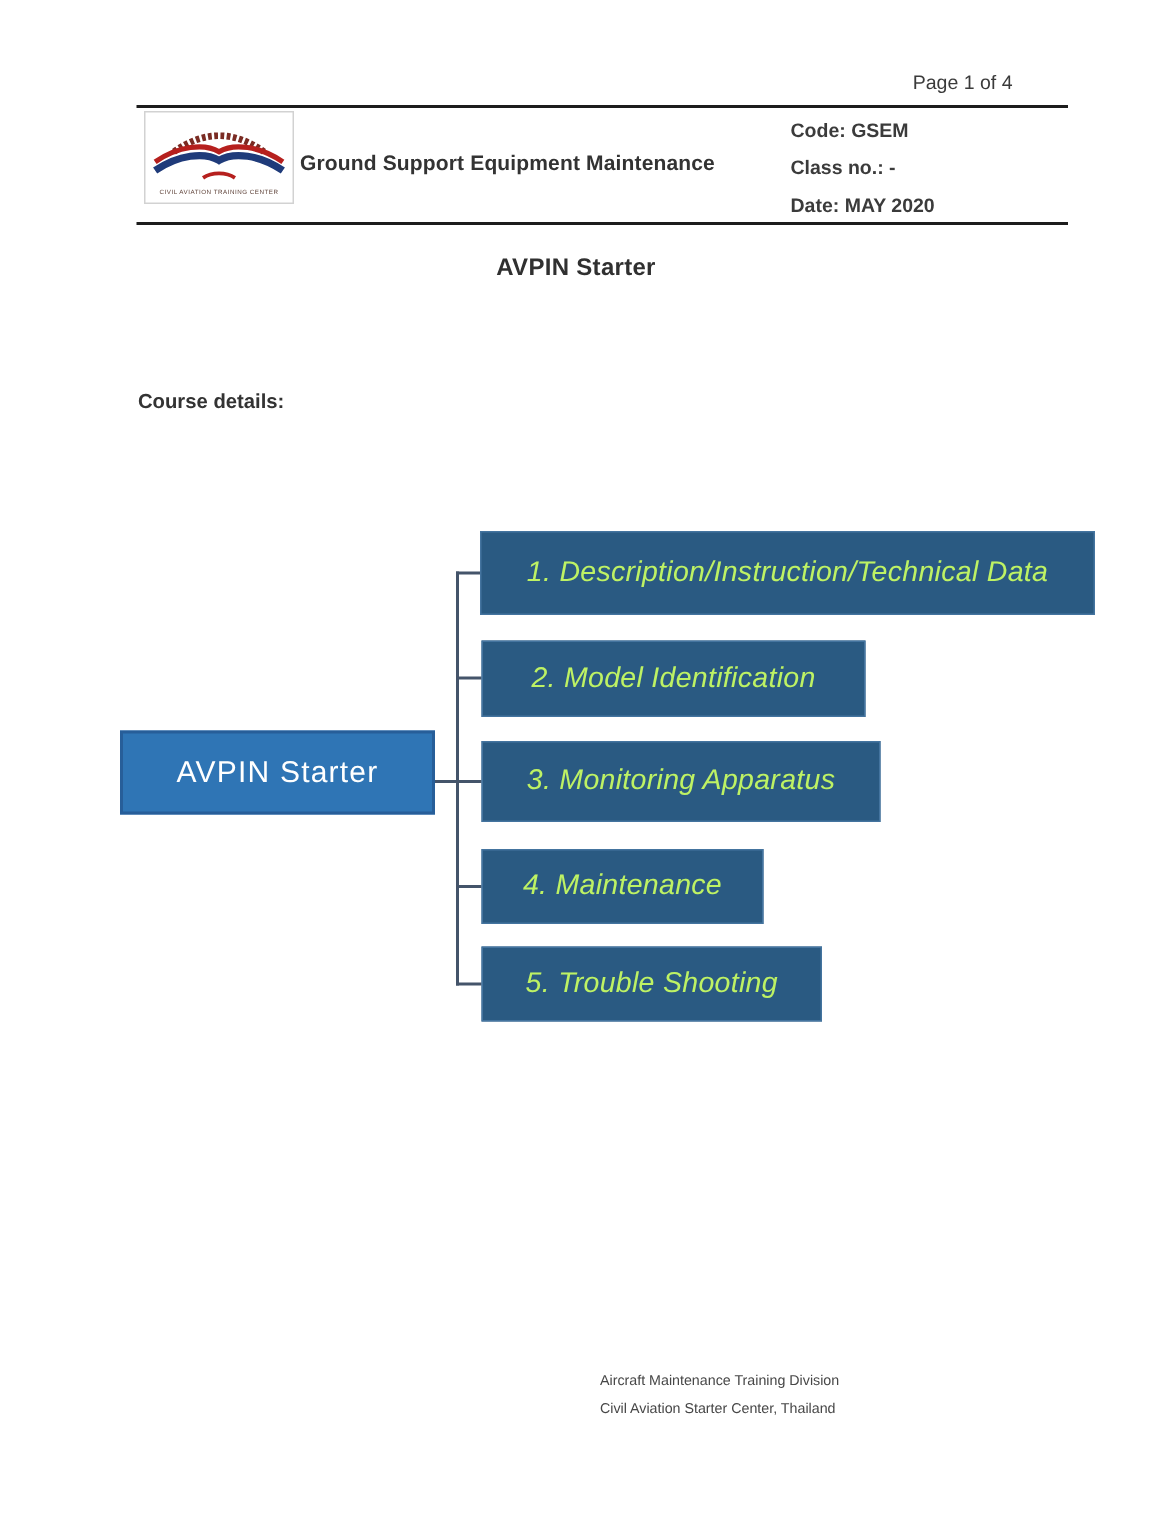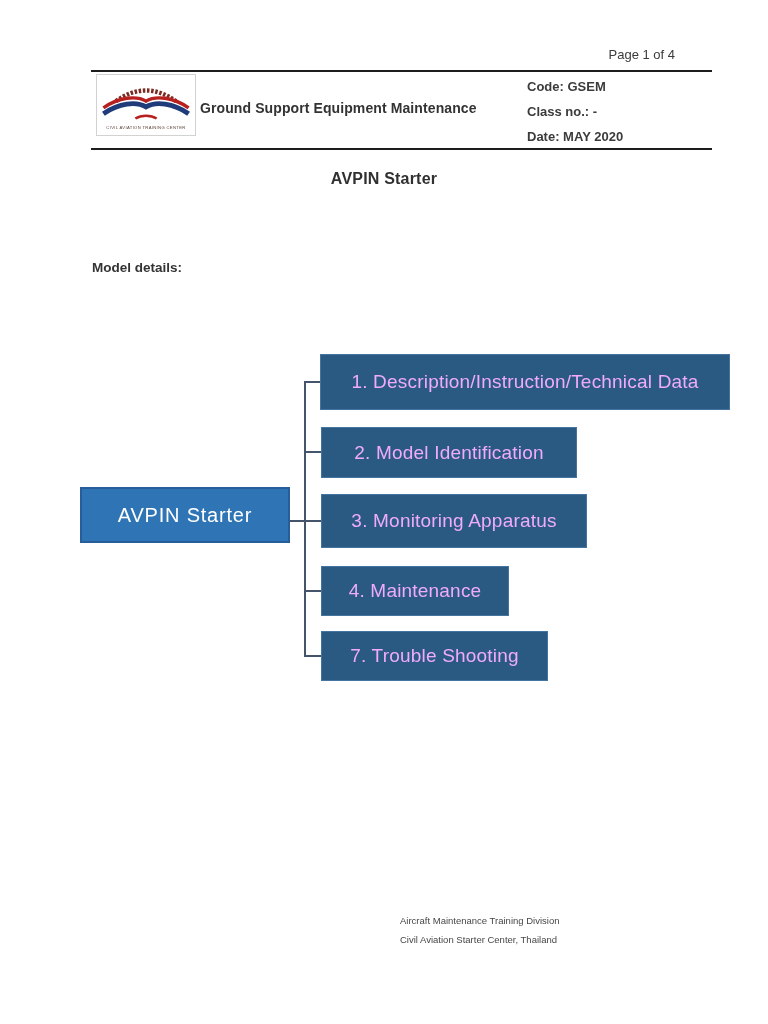--- a/index.html
+++ b/index.html
@@ -36,21 +36,21 @@
   .conn-root{left:290px;top:520px;width:31px;height:2px;}
   .root-box{
     position:absolute;left:80px;top:487px;width:210px;height:56px;box-sizing:border-box;
     background:#2f75b5;border:2px solid #275e99;
     display:flex;align-items:center;justify-content:center;
     color:#ffffff;font-size:20px;letter-spacing:0.8px;
   }
   .topic-box{
     position:absolute;box-sizing:border-box;background:#2a5a82;border:1px solid #44749f;
     display:flex;align-items:center;justify-content:center;
-    color:#f0abfc;font-size:19px;letter-spacing:0.2px;white-space:nowrap;
+    color:#bef264;font-size:19px;letter-spacing:0.2px;white-space:nowrap;font-style:italic;
   }
   .topic-1{left:320px;top:354px;width:410px;height:56px;}
   .topic-2{left:321px;top:427px;width:256px;height:51px;}
   .topic-3{left:321px;top:494px;width:266px;height:54px;}
   .topic-4{left:321px;top:566px;width:188px;height:50px;}
   .topic-5{left:321px;top:631px;width:227px;height:50px;}
   
   .footer{position:absolute;left:400px;top:911px;width:275px;
     font-size:9.5px;color:#474747;}
   .footer .footer-line{line-height:19px;}
@@ -80,34 +80,34 @@
 
   <div class="header-meta">
     <div class="meta-line">Code: GSEM</div>
     <div class="meta-line">Class no.: -</div>
     <div class="meta-line">Date: MAY 2020</div>
   </div>
 
   <div class="rule rule-bottom"></div>
 
   <div class="doc-title">AVPIN Starter</div>
-  <div class="course-details">Model details:</div>
+  <div class="course-details">Course details:</div>
 
   <div class="connector conn-v"></div>
   <div class="connector conn-stub conn-stub-1"></div>
   <div class="connector conn-stub conn-stub-2"></div>
   <div class="connector conn-root"></div>
   <div class="connector conn-stub conn-stub-4"></div>
   <div class="connector conn-stub conn-stub-5"></div>
 
   <div class="root-box">AVPIN Starter</div>
   <div class="topic-box topic-1">1. Description/Instruction/Technical Data</div>
   <div class="topic-box topic-2">2. Model Identification</div>
   <div class="topic-box topic-3">3. Monitoring Apparatus</div>
   <div class="topic-box topic-4">4. Maintenance</div>
-  <div class="topic-box topic-5">7. Trouble Shooting</div>
+  <div class="topic-box topic-5">5. Trouble Shooting</div>
 
   <div class="footer">
     <div class="footer-line">Aircraft Maintenance Training Division</div>
     <div class="footer-line">Civil Aviation Starter Center, Thailand</div>
   </div>
 
 </div>
 
 </body></html>

